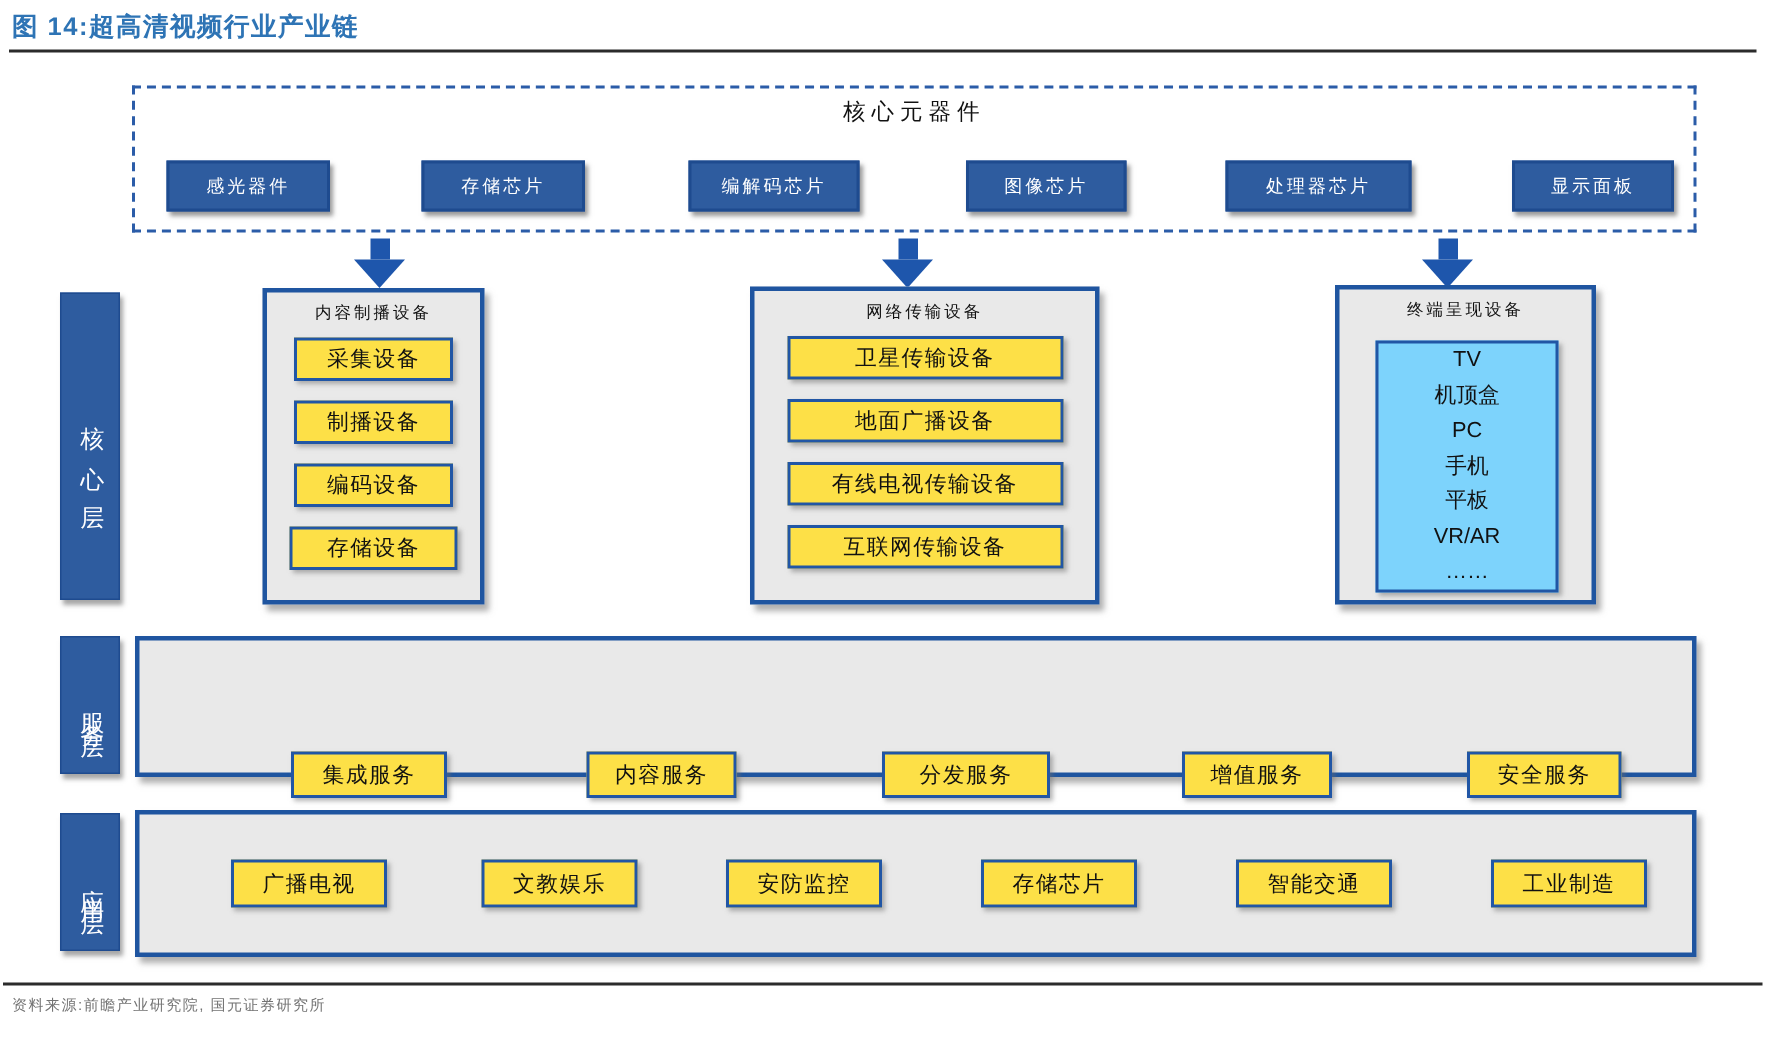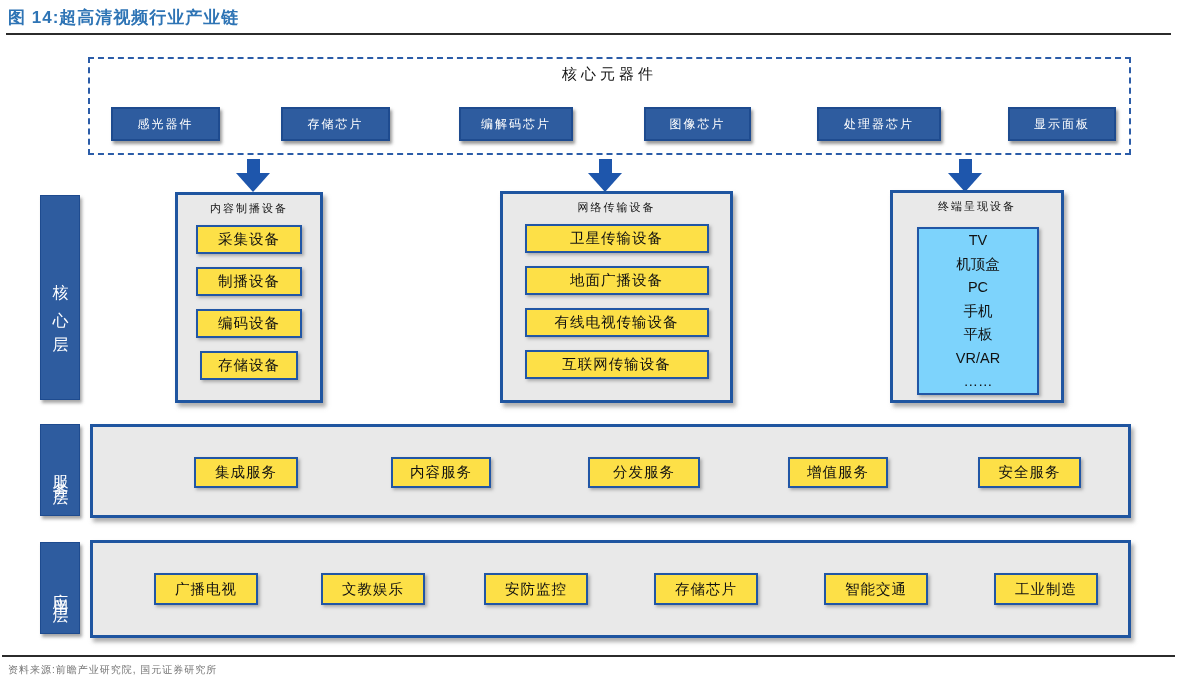--- a/index.html
+++ b/index.html
@@ -36,21 +36,21 @@
 
   .terminal-box{position:absolute;left:24px;top:34px;width:122px;height:168px;background:#7dd3fc;border:2px solid #2156A5;
                 box-shadow:2px 2px 3px rgba(110,110,110,.5);display:flex;flex-direction:column;align-items:center;
                 justify-content:space-between;font-size:14.5px;line-height:23px;color:#111;box-sizing:border-box;}
 
   .bigbox{position:absolute;left:90px;width:1041px;background:#E9E9E9;border:3px solid #1F55A0;
           box-shadow:3px 4px 4px rgba(110,110,110,.55);box-sizing:border-box;}
   .bigbox-service{top:424px;height:94px;}
   .bigbox-app{top:540px;height:98px;}
   .bigbox .witem{position:absolute;top:30px;}
-  .bigbox-service .witem{height:31px;}
+  .bigbox-service .witem{height:31px;margin-top:44px;}
   .bigbox-app .witem{height:32px;}
 
   .bottom-rule{position:absolute;left:2px;right:2px;top:655px;height:2px;background:#2b2b2b;}
   .source{position:absolute;left:8px;top:663px;font-size:10px;color:#737373;letter-spacing:1px;}
 </style>
 </head>
 <body>
 
 <div class="canvas">
 
@@ -81,21 +81,21 @@
     </div>
 
   <div class="sidebar sidebar-core">核心层</div>
 
   <div class="group" style="left:175px;top:192px;width:148px;height:211px">
     <div class="group-title">内容制播设备</div>
     <div class="gitems">
       <div class="witem" style="width:106px">采集设备</div>
       <div class="witem" style="width:106px">制播设备</div>
       <div class="witem" style="width:106px">编码设备</div>
-      <div class="witem" style="width:98px">存储设备</div>
+      <div class="witem" style="width:112px">存储设备</div>
     </div>
   </div>
 
   <div class="group" style="left:500px;top:191px;width:233px;height:212px">
     <div class="group-title">网络传输设备</div>
     <div class="gitems">
       <div class="witem" style="width:184px">卫星传输设备</div>
       <div class="witem" style="width:184px">地面广播设备</div>
       <div class="witem" style="width:184px">有线电视传输设备</div>
       <div class="witem" style="width:184px">互联网传输设备</div>

